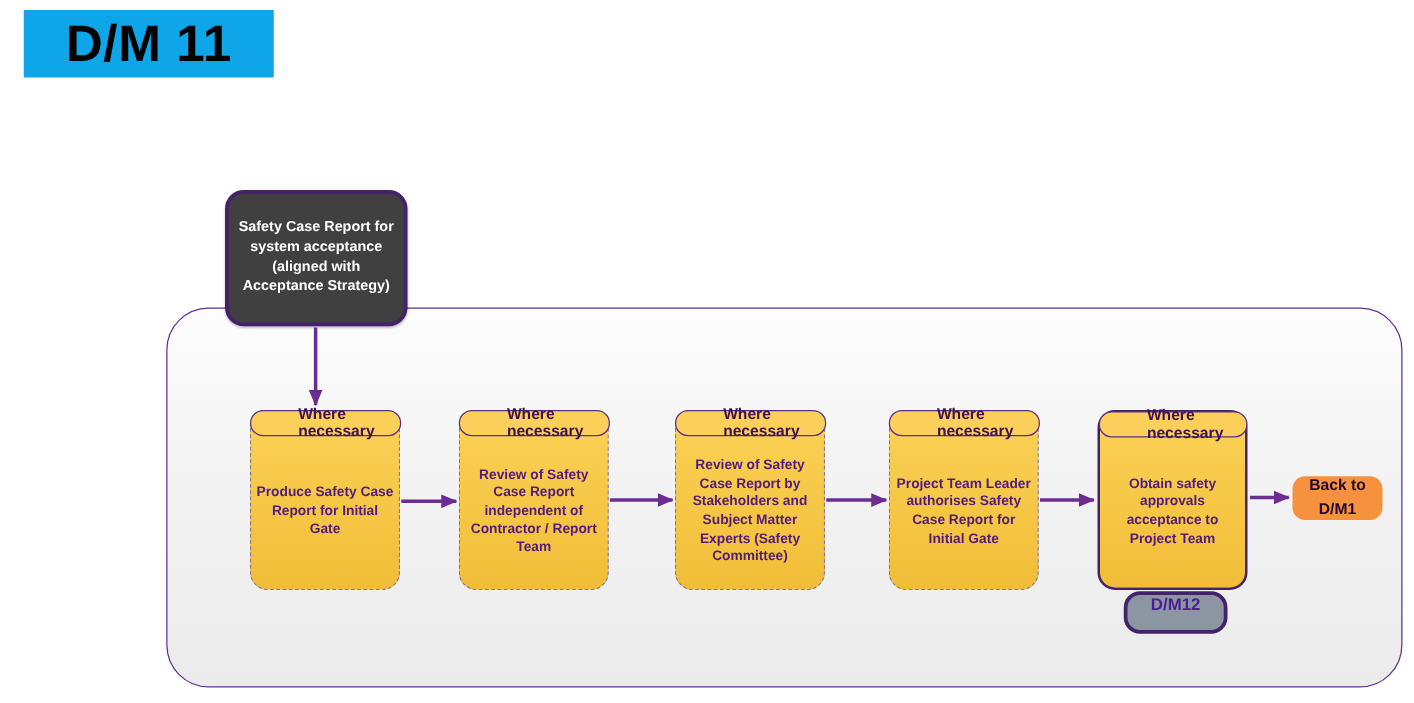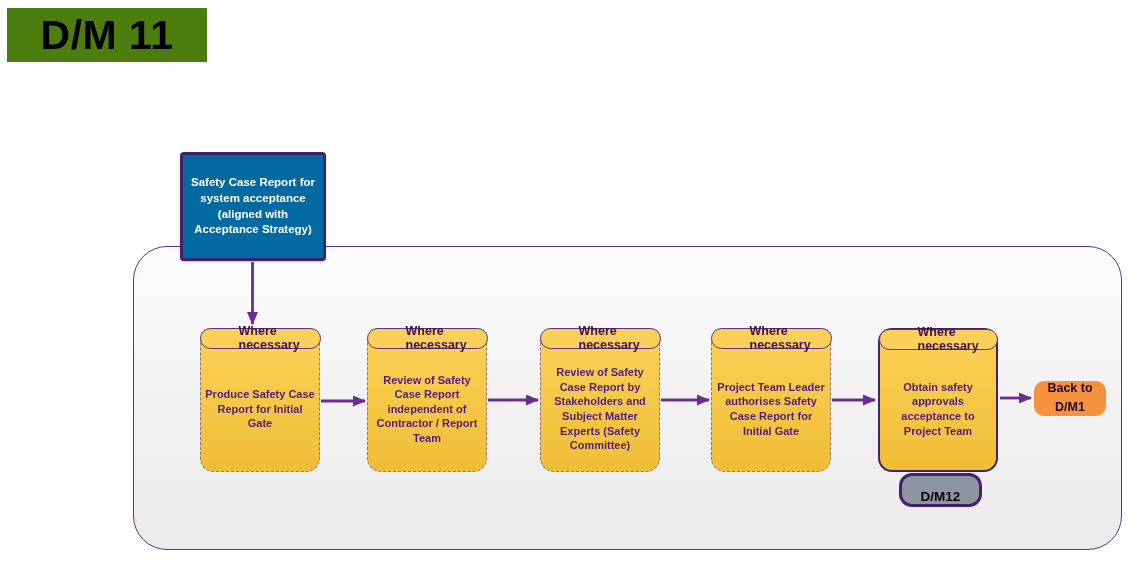--- a/index.html
+++ b/index.html
@@ -3,34 +3,34 @@
 <meta charset="utf-8">
 <style>
   html,body{margin:0;padding:0;}
   body{
     width:1131px;height:562px;position:relative;background:#ffffff;
     font-family:"Liberation Sans",sans-serif;overflow:hidden;
   }
   *{box-sizing:border-box;}
 
   .title-box{
-    position:absolute;left:7px;top:8px;width:200px;height:54px;
-    background:#4d7c0f;display:flex;align-items:center;justify-content:center;
+    position:absolute;left:19px;top:8px;width:200px;height:54px;
+    background:#0ea5e9;display:flex;align-items:center;justify-content:center;
   }
   .title-box span{font-size:41px;font-weight:bold;color:#000;letter-spacing:0.5px;}
 
   .flow-container{
     position:absolute;left:133px;top:246px;width:989px;height:304px;
     border:1.5px solid #5F3292;border-radius:34px;
     background:linear-gradient(180deg,#fdfdfe 0%,#f3f3f4 45%,#ebebec 100%);
   }
 
   .input-node{
     position:absolute;left:180px;top:152px;width:146px;height:109px;
-    background:#0369a1;border:3px solid #44216B;border-radius:4px;
+    background:#404040;border:3px solid #44216B;border-radius:15px;
     display:flex;align-items:center;justify-content:center;text-align:center;
     color:#ffffff;font-weight:bold;font-size:11.5px;line-height:1.35;
     padding:4px 8px;box-shadow:0 1px 2px rgba(0,0,0,0.25);
   }
 
   .step{
     position:absolute;top:328px;width:120px;height:144px;border-radius:14px;
     background:linear-gradient(180deg,#FBD257 0%,#F1BD37 100%);
     border:1.4px dashed #8474A6;
   }
@@ -44,22 +44,22 @@
     position:absolute;inset:0;padding:22px 3px 4px 3px;
     display:flex;align-items:center;justify-content:center;text-align:center;
     font-weight:bold;font-size:11px;line-height:1.32;color:#521B7E;
   }
   .s1{left:200px}.s2{left:367px}.s3{left:540px}.s4{left:711px}
   .s5{left:878px;border:2.5px solid #44216B;}
 
   .badge-dm12{
     position:absolute;left:899px;top:473px;width:83px;height:34px;
     background:#8C96A3;border:3.5px solid #44216B;border-radius:13px;
-    display:flex;align-items:flex-end;justify-content:center;
-    font-weight:bold;font-size:13.5px;color:#000000;
+    display:flex;align-items:flex-start;justify-content:center;
+    font-weight:bold;font-size:13.5px;color:#4c1d95;
   }
 
   .end-node{
     position:absolute;left:1034px;top:381px;width:72px;height:35px;
     background:#F6913E;border-radius:10px;
     display:flex;flex-direction:column;align-items:center;justify-content:space-between;
     font-weight:bold;font-size:12.5px;line-height:1.25;color:#23082F;
   }
 
   .arrows{position:absolute;left:0;top:0;pointer-events:none;}

